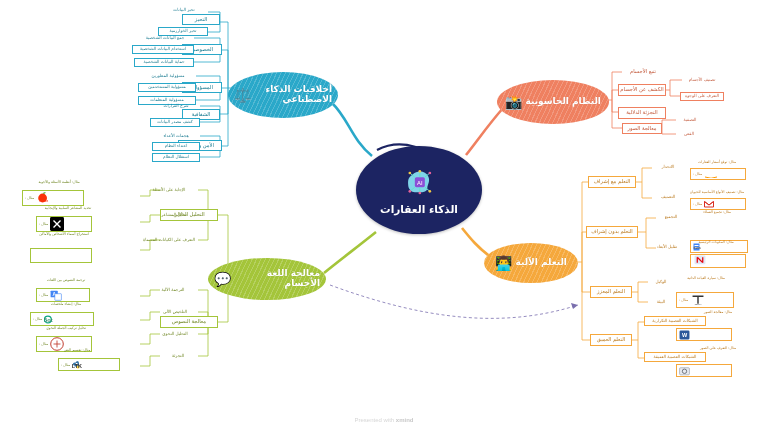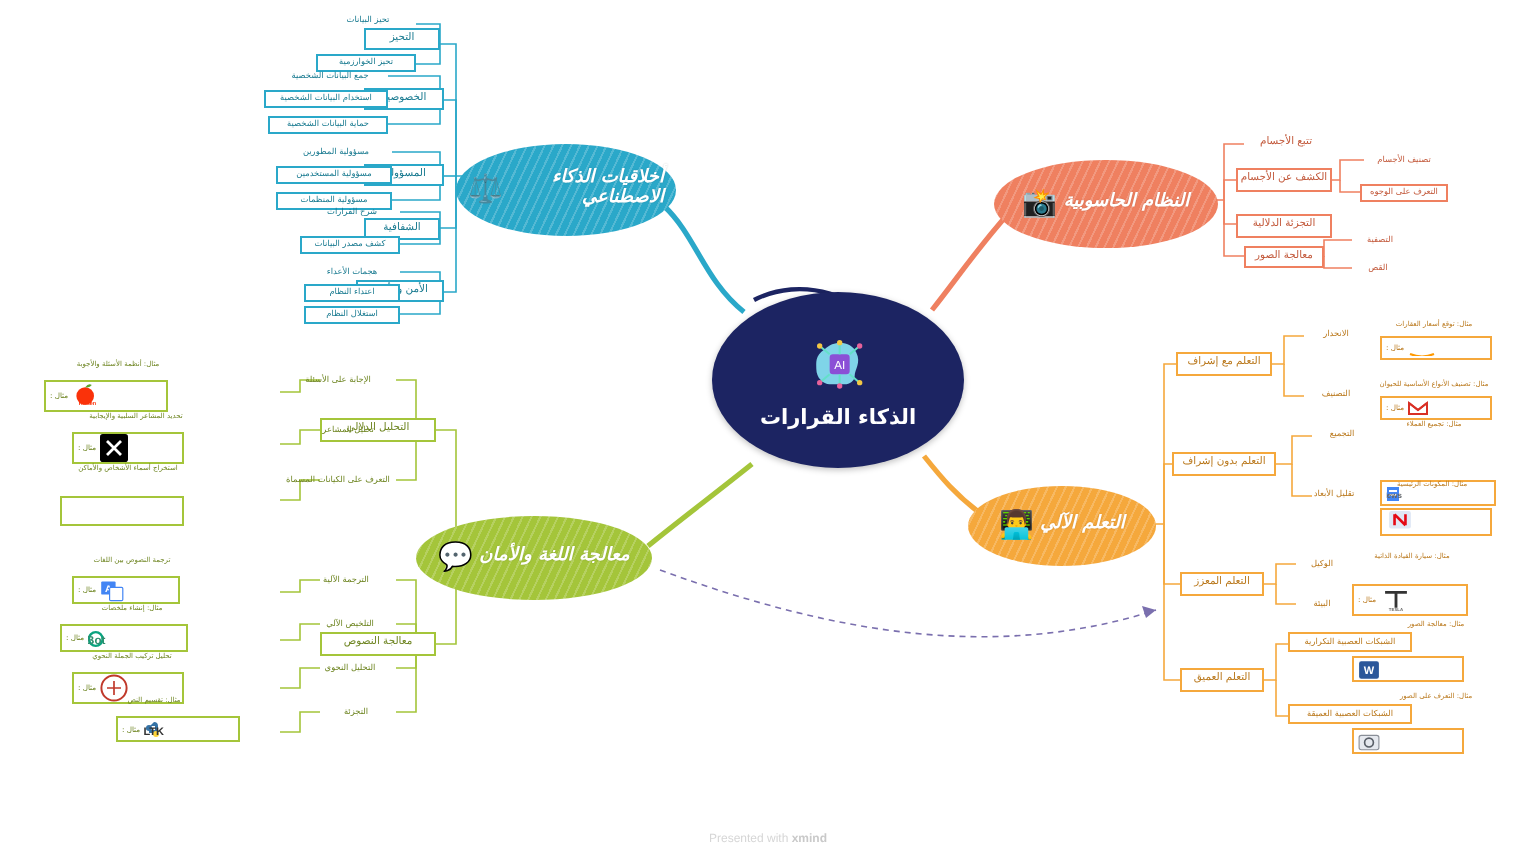--- a/index.html
+++ b/index.html
@@ -18,21 +18,21 @@
   .center-label{color:#fff;font-size:10.5px;font-weight:bold;margin-top:3px;letter-spacing:.2px;}
   .ai-chip{width:40px;height:34px;}
 
   
   .bubble{
     position:absolute;display:flex;align-items:center;justify-content:center;
     border-radius:50%;color:#fff;font-weight:bold;font-size:9px;
     padding:0 6px;box-sizing:border-box;gap:3px;
     background-image:repeating-linear-gradient(115deg,rgba(255,255,255,.20) 0 1px,rgba(255,255,255,0) 1px 4px);
   }
-  .bubble .btxt{text-shadow:0 0 1px rgba(0,0,0,.18);line-height:1.1;font-style:italic;}
+  .bubble .btxt{text-shadow:0 0 1px rgba(0,0,0,.18);line-height:1.1;}
   .bubble .bico{font-size:14px;line-height:1;filter:saturate(1.1);}
 
   #b-ethics{left:228px;top:72px;width:110px;height:46px;background-color:#2aa8c9;}
   #b-cv    {left:497px;top:80px;width:112px;height:44px;background-color:#ef8060;}
   #b-ml    {left:484px;top:243px;width:94px;height:40px;background-color:#f5a83c;}
   #b-nlp   {left:208px;top:258px;width:118px;height:42px;background-color:#a4c53a;}
 
   
   .leaf{
     position:absolute;box-sizing:border-box;
@@ -172,37 +172,37 @@
             <circle cx="37" cy="30" r="1.6"></circle>
             <circle cx="25" cy="6" r="1.6"></circle>
           </g>
         <g fill="#e8629b">
             <circle cx="37" cy="8" r="1.6"></circle>
             <circle cx="13" cy="30" r="1.6"></circle>
             <circle cx="25" cy="32" r="1.6"></circle>
           </g>
       </svg>
     </span>
-    <span class="center-label">الذكاء القرارات</span>
+    <span class="center-label">الذكاء العقارات</span>
   </div>
 
   <div class="bubble" id="b-ethics">
     <span class="btxt">أخلاقيات الذكاء الاصطناعي</span>
     <span class="bico">⚖️</span>
   </div>
   <div class="bubble" id="b-cv">
     <span class="btxt">النظام الحاسوبية</span>
     <span class="bico">📸</span>
   </div>
   <div class="bubble" id="b-ml">
-    <span class="btxt">التعلم الآلي</span>
+    <span class="btxt">التعلم الآلية</span>
     <span class="bico">👨‍💻</span>
   </div>
   <div class="bubble" id="b-nlp">
-    <span class="btxt">معالجة اللغة والأمان</span>
+    <span class="btxt">معالجة اللغة الأجسام</span>
     <span class="bico">💬</span>
   </div>
 
   <div class="leaf l1 c-teal" style="left:182px;top:14px;width:38px;height:11px">التحيز</div>
   <div class="leaf l2 plain t-teal" style="left:160px;top:6px;width:48px;height:8px">تحيز البيانات</div>
   <div class="leaf l2 c-teal" style="left:158px;top:27px;width:50px;height:9px">تحيز الخوارزمية</div>
 
   <div class="leaf l1 c-teal" style="left:182px;top:44px;width:40px;height:11px">الخصوصية</div>
   <div class="leaf l2 plain t-teal" style="left:136px;top:34px;width:58px;height:8px">جمع البيانات الشخصية</div>
   <div class="leaf l2 c-teal" style="left:132px;top:45px;width:62px;height:9px">استخدام البيانات الشخصية</div>

